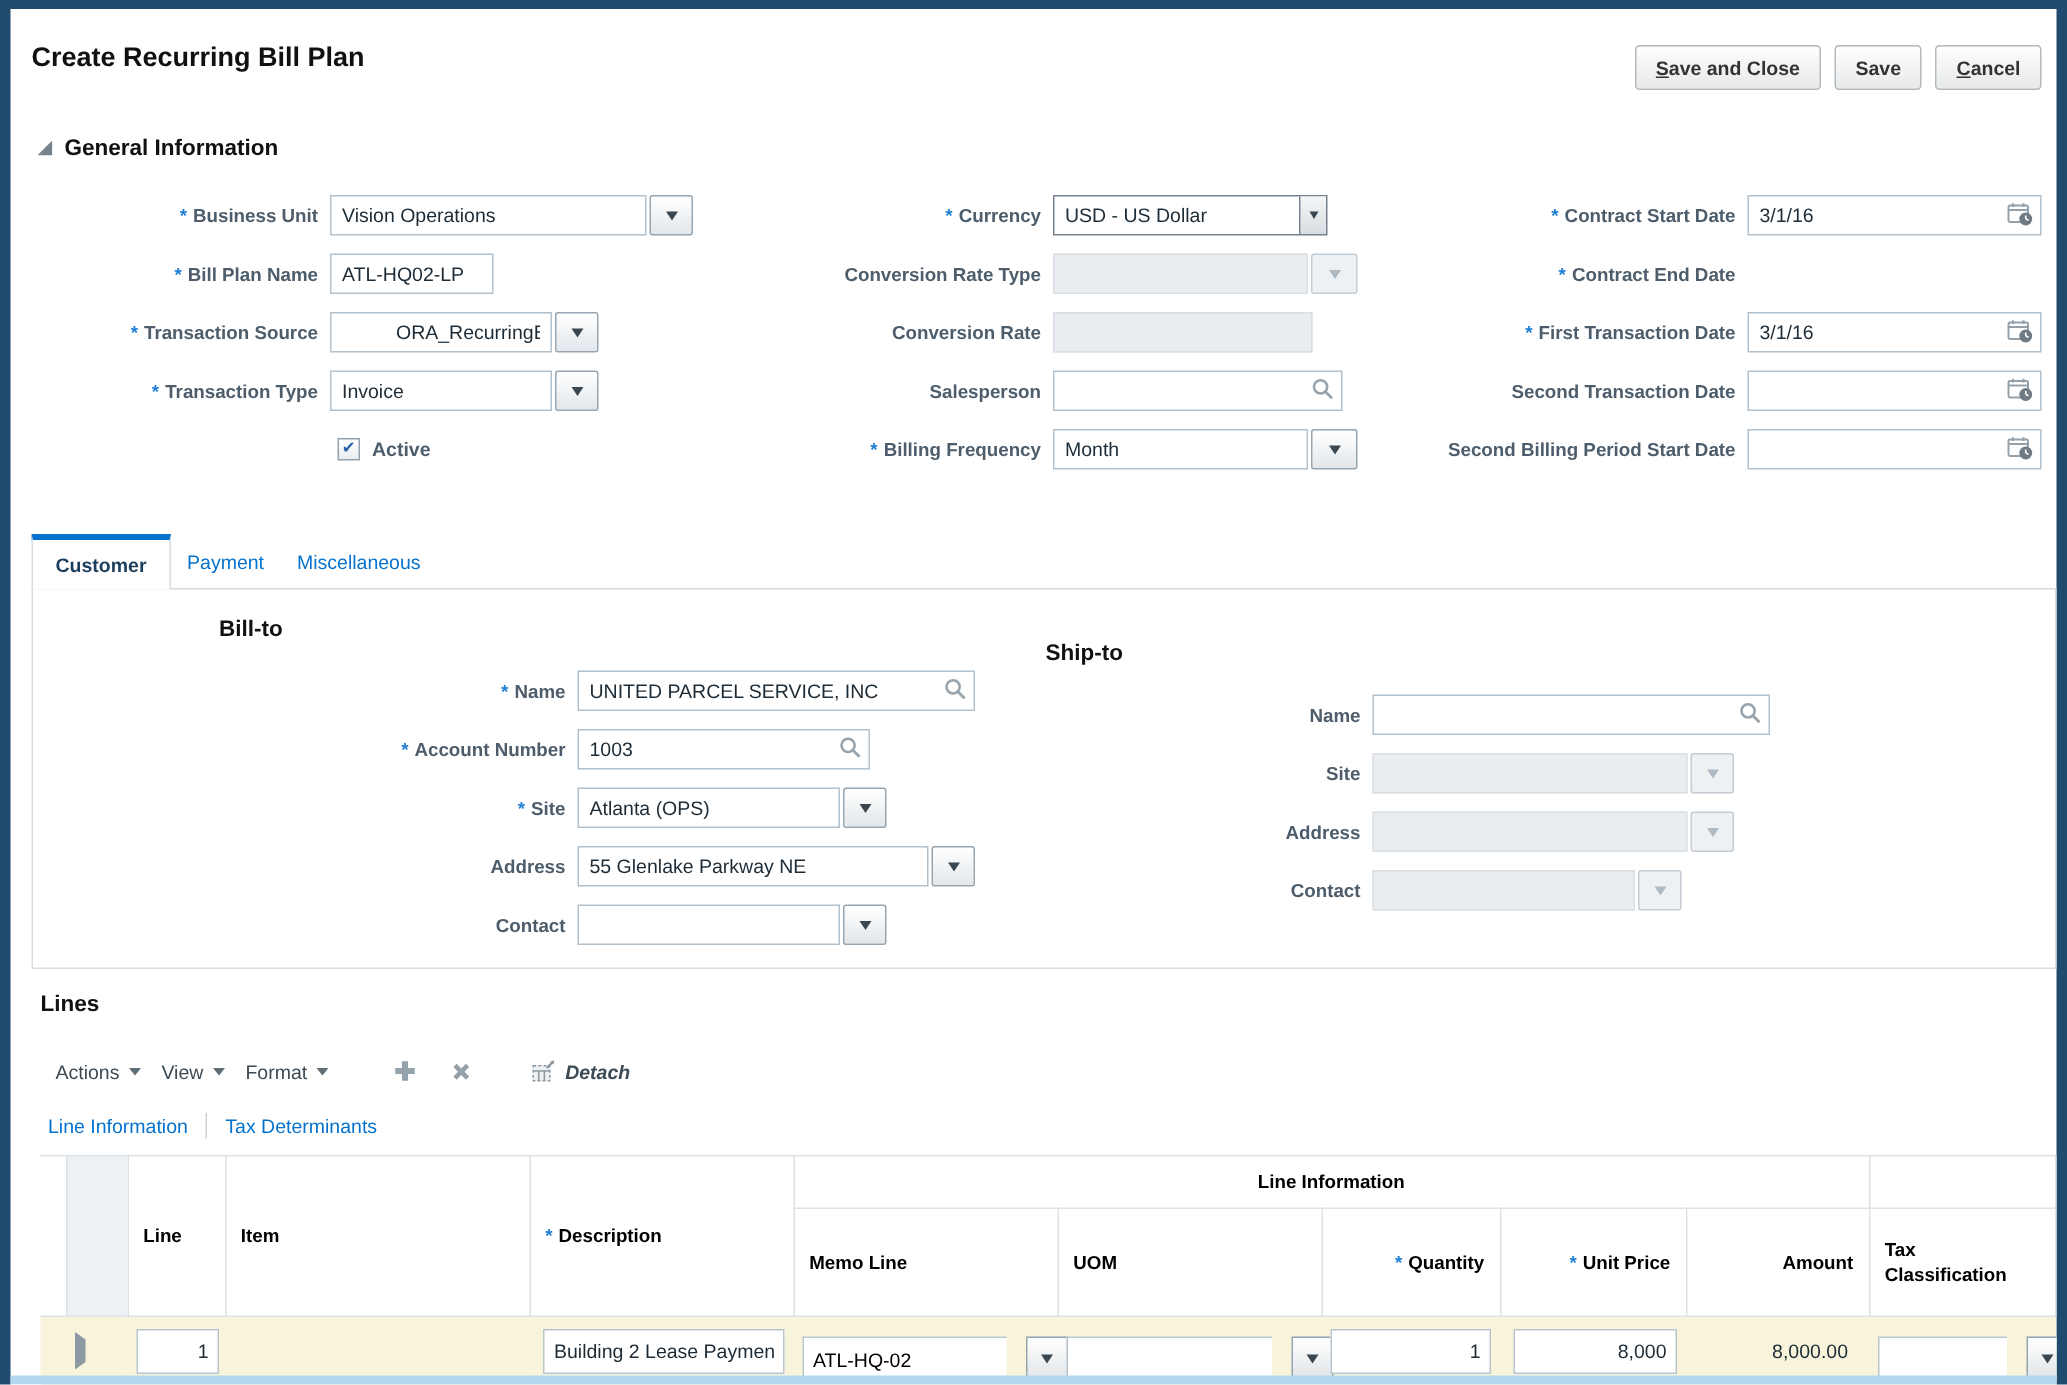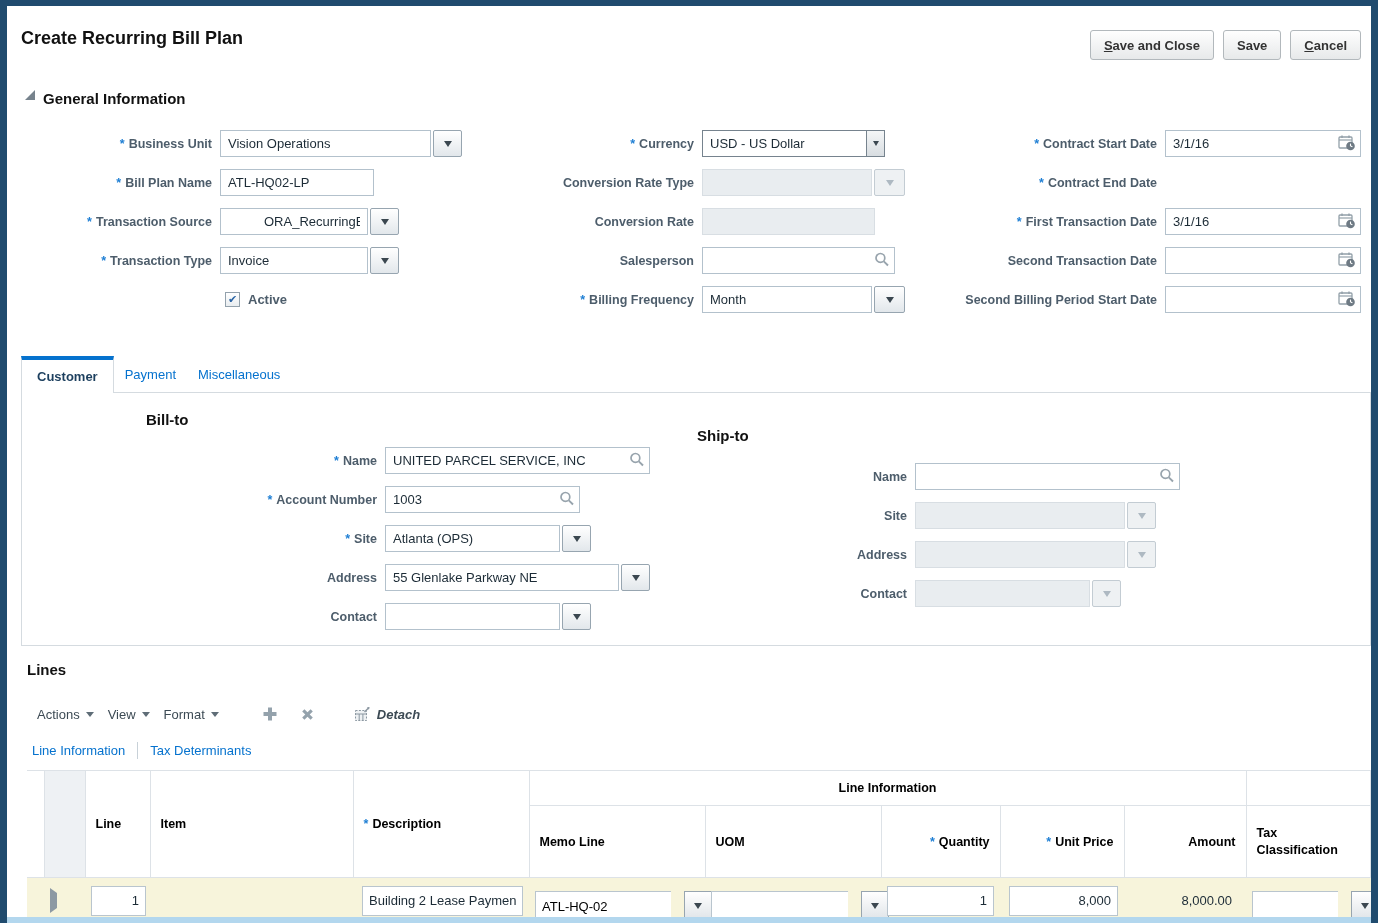--- a/index.html
+++ b/index.html
@@ -20,21 +20,21 @@
   .page-title { left:14px; top:22px; font-size:18px; font-weight:bold; color:#111; }
   .btnbar { right:10px; top:24px; display:flex; gap:9px; }
   .btn {
     height:30px; padding:0 13px; font-size:13px; font-weight:bold; color:#333;
     border:1px solid #b2b8bc; border-radius:3px;
     background:linear-gradient(#fefefe,#e7e9ea); display:flex; align-items:center; cursor:default;
   }
   .mn { text-decoration: underline; }
 
   
-  .sechead { font-size:15px; font-weight:bold; color:#111; display:flex; align-items:flex-start; gap:8px; }
+  .sechead { font-size:15px; font-weight:bold; color:#111; display:flex; align-items:center; gap:8px; }
   .disclosure { width:10px; height:10px; background:#77838d; clip-path:polygon(100% 0,100% 100%,0 100%); }
 
   
   .fcol { display:flex; flex-direction:column; }
   .frow { display:flex; align-items:center; height:27px; margin-bottom:12px; }
   .flabel { text-align:right; font-weight:bold; color:#4d5d6b; font-size:12.5px; padding-right:8px; white-space:nowrap; }
   .req { color:#1f7fd4; margin-right:4px; font-weight:bold; }
   .tfield {
     height:27px; border:1px solid #b3c1cc; background:#fff; font-size:13px; color:#1c2b36;
     padding:0 7px; display:flex; align-items:center; position:relative;
@@ -135,21 +135,21 @@
     <span class="flabel" style="width:191px;"><span class="req">*</span><span>Business Unit</span></span>
     <div class="tfield" style="width:211px;">
         <input value="Vision Operations" style="">
       </div>
     <div class="ddbtn">
         <span class="tri"></span>
       </div>
   </div>
   <div class="frow">
     <span class="flabel" style="width:191px;"><span class="req">*</span><span>Bill Plan Name</span></span>
-    <div class="tfield" style="width:154px;">
+    <div class="tfield" style="width:109px;">
         <input value="ATL-HQ02-LP" style="">
       </div>
   </div>
   <div class="frow">
     <span class="flabel" style="width:191px;"><span class="req">*</span><span>Transaction Source</span></span>
     <div class="tfield" style="width:148px;padding-left:43px;">
         <input value="ORA_RecurringBilling" style="">
       </div>
     <div class="ddbtn">
         <span class="tri"></span>

